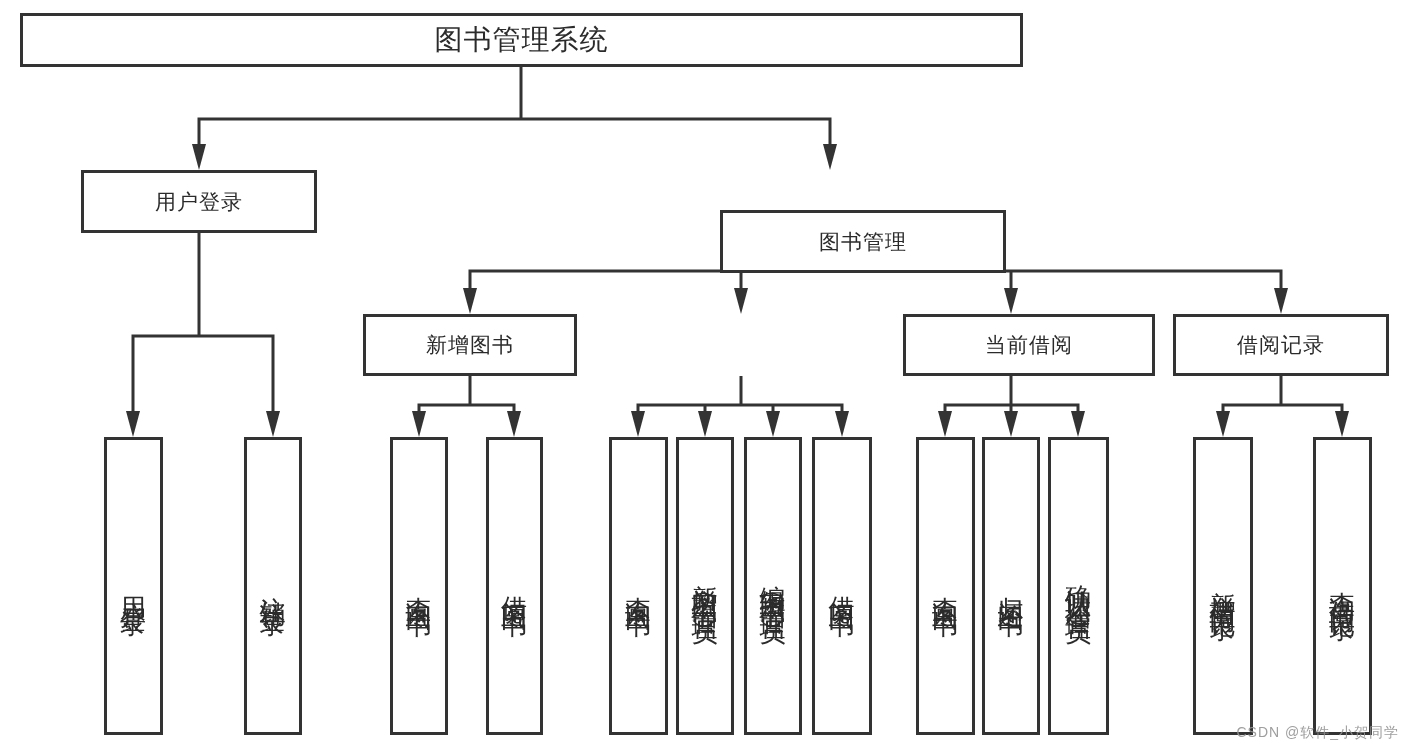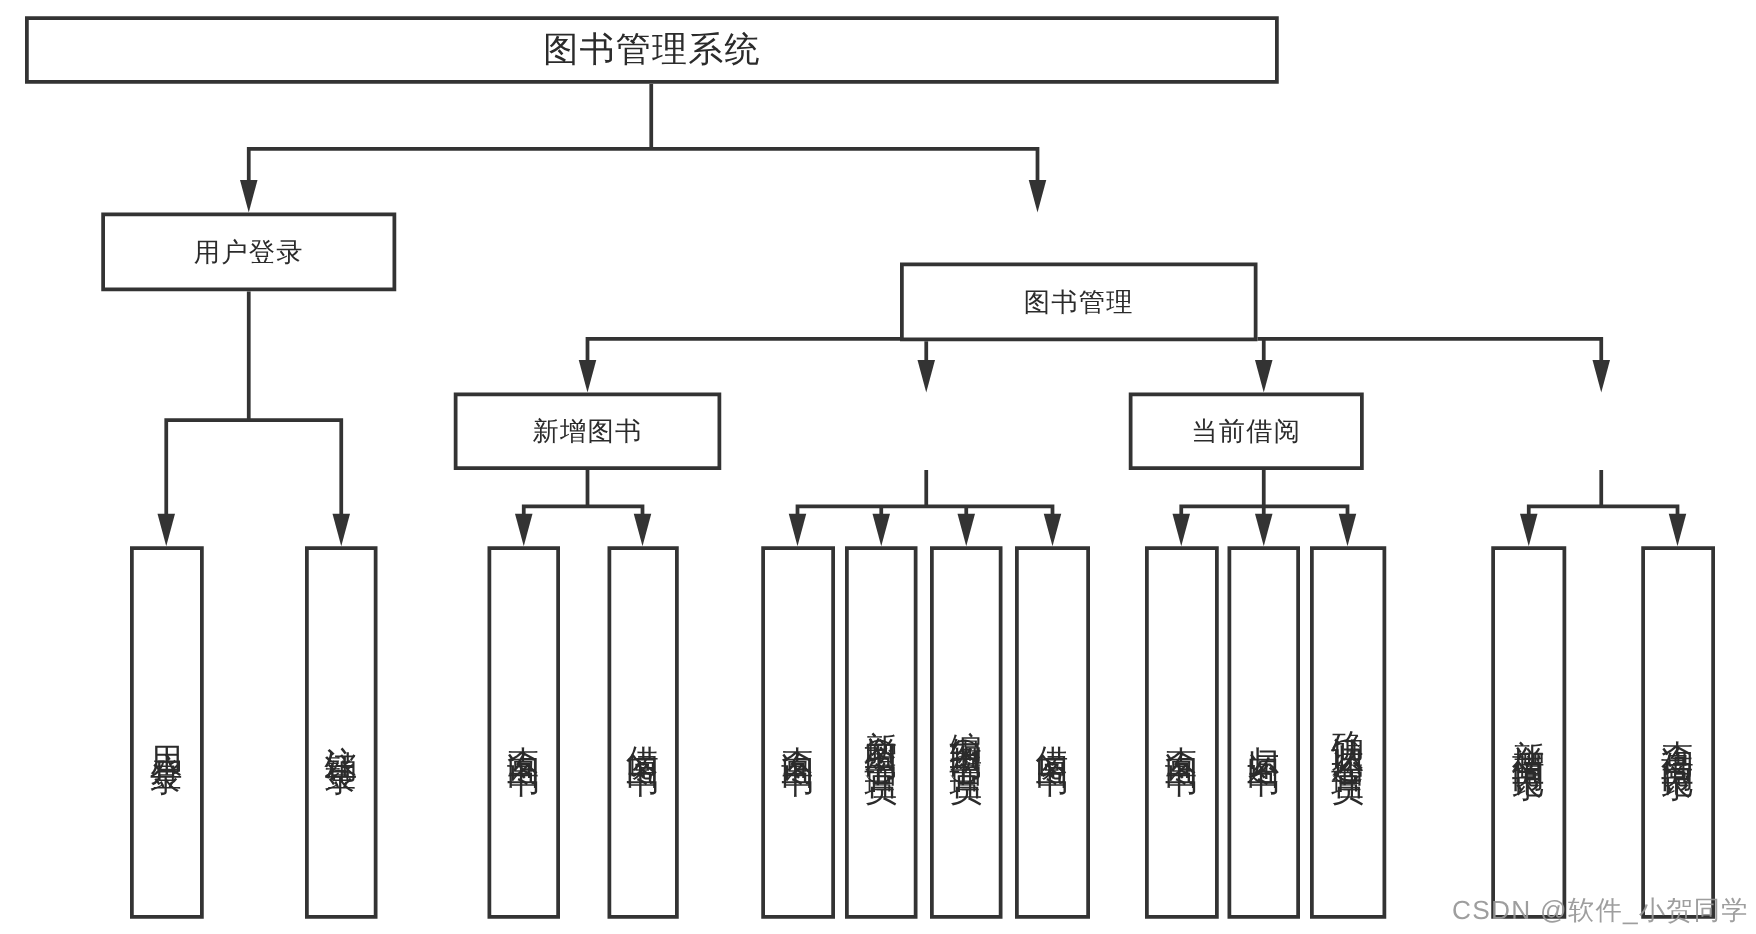--- a/index.html
+++ b/index.html
@@ -38,21 +38,21 @@
     writing-mode: vertical-rl;
     text-orientation: mixed;
     font-size: 26px;
     letter-spacing: 5px;
     line-height: 1;
   }
   .watermark {
     position: absolute;
     right: 6px;
     bottom: 5px;
-    font-size: 21px;
+    font-size: 14px;
     color: rgba(150, 150, 150, 0.92);
     letter-spacing: 1px;
     white-space: nowrap;
     z-index: 3;
     margin-left: 44px;
   }
 </style>
 </head>
 <body>
 
@@ -98,21 +98,22 @@
       <polygon points="1335,411 1349,411 1342,437"></polygon>
     </g>
   </svg>
 
   <div class="box hbox rootbox" style="left:20px; top:13px; width:1003px; height:54px;">图书管理系统</div>
 
   <div class="box hbox" style="left:81px; top:170px; width:236px; height:63px;">用户登录</div>
   <div class="box hbox" style="left:720px; top:170px; width:286px; height:63px;margin-top:40px;">图书管理</div>
 
   <div class="box hbox" style="left:363px; top:314px; width:214px; height:62px;">新增图书</div>
-  <div class="box hbox" style="left:903px; top:314px; width:188px; height:62px;">当前借阅</div>
+  <div class="box hbox" style="left:903px; top:314px; width:252px; height:62px;">当前借阅</div>
+  <div class="box hbox" style="left:1173px; top:314px; width:216px; height:62px;">借阅记录</div>
 
   <div class="box" style="left:104px; top:437px; width:59px; height:298px;">
     <span class="vtext">用户登录</span>
   </div>
   <div class="box" style="left:244px; top:437px; width:58px; height:298px;">
     <span class="vtext">注销登录</span>
   </div>
 
   <div class="box" style="left:390px; top:437px; width:58px; height:298px;">
     <span class="vtext">查询图书</span>

